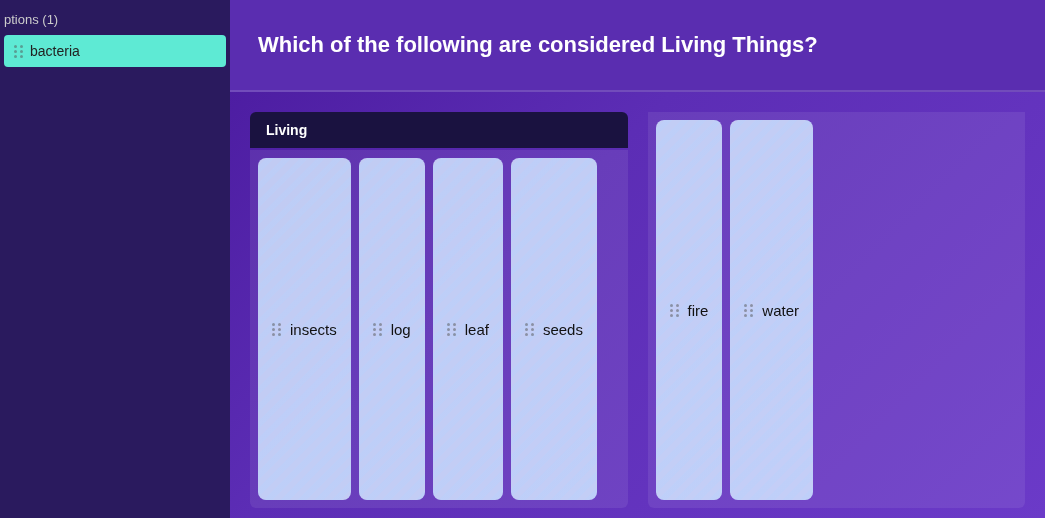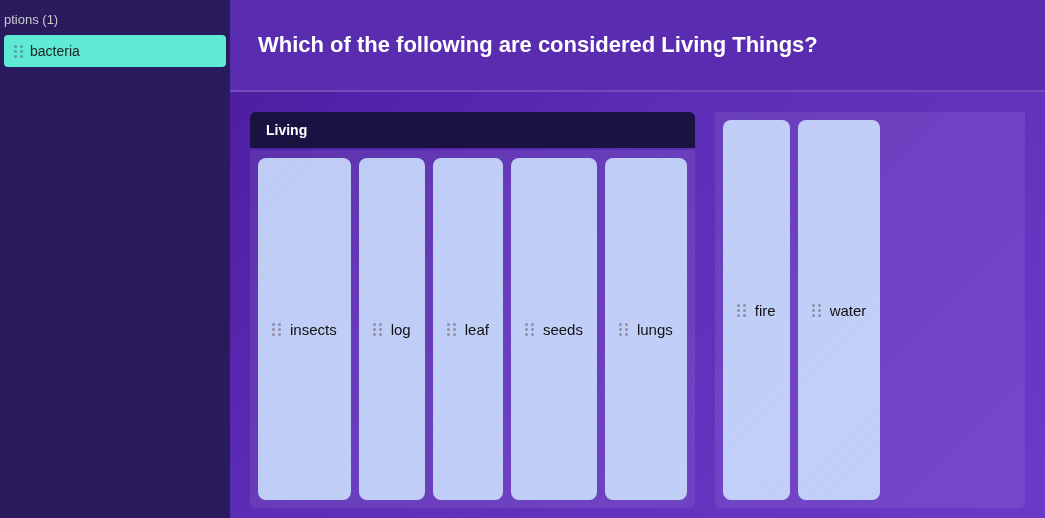--- a/index.html
+++ b/index.html
@@ -208,31 +208,20 @@
           <span class="drag-dots">
             <span></span>
               <span></span>
               <span></span>
               <span></span>
               <span></span>
               <span></span>
           </span>
           <span class="item-label">seeds</span>
         </div>
-        <div class="item-card">
-          <span class="drag-dots">
-            <span></span>
-              <span></span>
-              <span></span>
-              <span></span>
-              <span></span>
-              <span></span>
-          </span>
-          <span class="item-label">lungs</span>
-        </div>
       </div>
     </div>
 
     <div class="column">
       <div class="column-body">
         <div class="item-card">
           <span class="drag-dots">
             <span></span>
               <span></span>
               <span></span>

